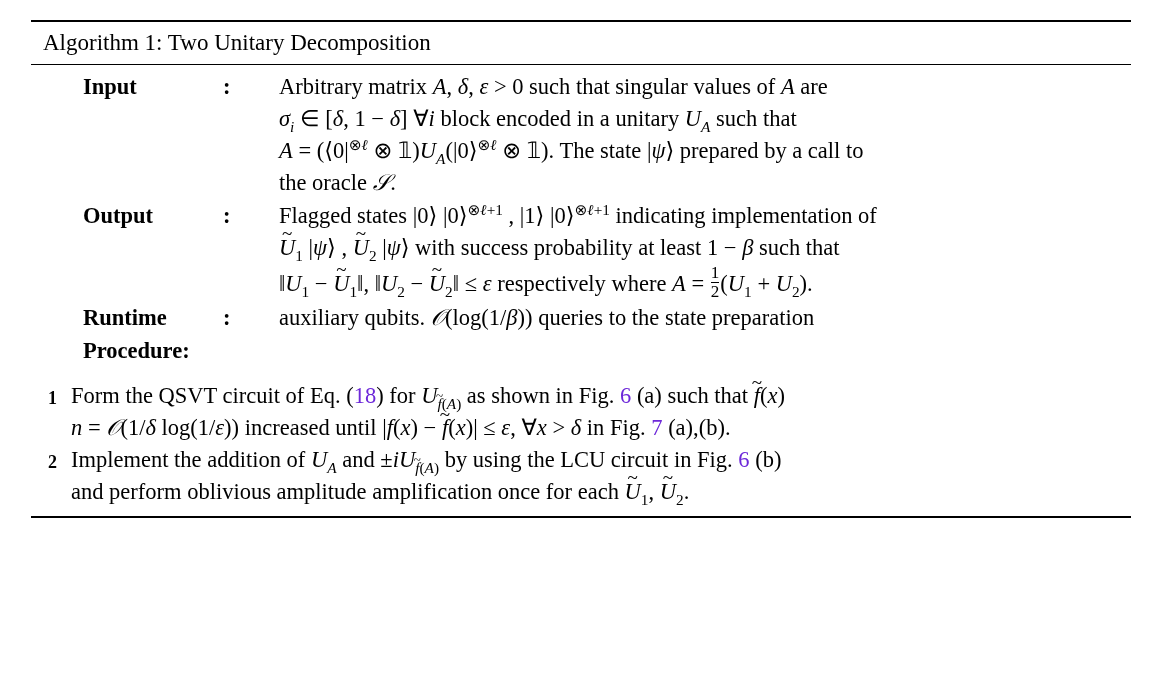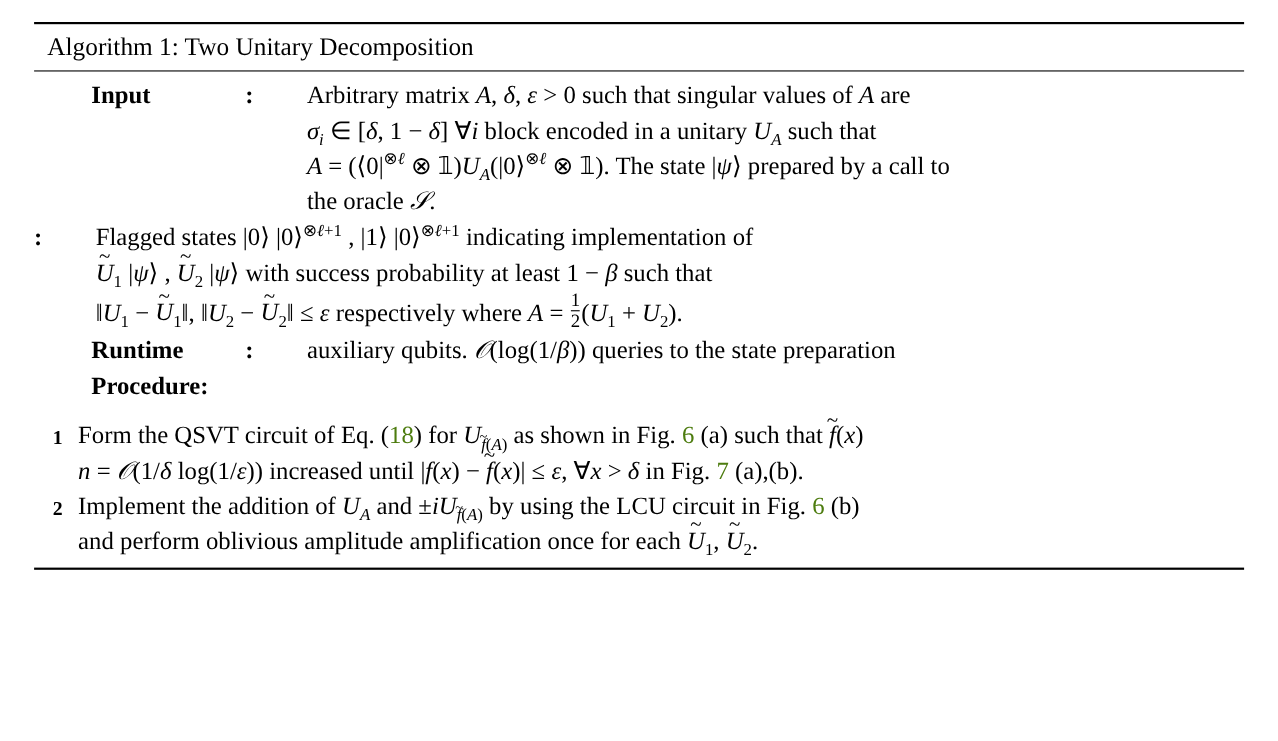--- a/index.html
+++ b/index.html
@@ -90,21 +90,21 @@
   }
   .step-body {
     flex: 1 1 auto;
     padding-left: 14px;
     padding-right: 10px;
   }
   .step-body .ln {
     display: block;
   }
   .ref {
-    color: #4d7c0f;
+    color: #6d28d9;
     font-family: Liberation Serif, serif;
   }
   i, .it { font-style: italic; }
   sup.s { font-size: 0.68em; vertical-align: super; line-height: 0; }
   sub.s { font-size: 0.68em; vertical-align: sub; line-height: 0; }
   .frac {
     display: inline-block;
     vertical-align: -0.32em;
     text-align: center;
     font-size: 0.76em;
@@ -152,20 +152,21 @@
       <div class="kv-colon">:</div>
       <div class="kv-val">
         <span class="ln">Arbitrary matrix <i>A</i>, <i>δ</i>, <i>ε</i> &gt; 0 such that singular values of <i>A</i> are</span>
         <span class="ln"><i>σ</i><sub class="s"><i>i</i></sub> ∈ [<i>δ</i>, 1 − <i>δ</i>] ∀<i>i</i> block encoded in a unitary <i>U</i><sub class="s"><i>A</i></sub> such that</span>
         <span class="ln"><i>A</i> = (⟨0|<sup class="s">⊗<i>ℓ</i></sup> ⊗ 𝟙)<i>U</i><sub class="s"><i>A</i></sub>(|0⟩<sup class="s">⊗<i>ℓ</i></sup> ⊗ 𝟙). The state |<i>ψ</i>⟩ prepared by a call to</span>
         <span class="ln">the oracle <i>𝒮</i>.</span>
       </div>
     </div>
 
     <div class="kv-row">
+      <div class="kv-key">Output</div>
       <div class="kv-colon">:</div>
       <div class="kv-val">
         <span class="ln">Flagged states |0⟩ |0⟩<sup class="s">⊗<i>ℓ</i>+1</sup> , |1⟩ |0⟩<sup class="s">⊗<i>ℓ</i>+1</sup> indicating implementation of</span>
         <span class="ln"><span class="tilde-over"><span class="tl">~</span><i>U</i></span><sub class="s">1</sub> |<i>ψ</i>⟩ , <span class="tilde-over"><span class="tl">~</span><i>U</i></span><sub class="s">2</sub> |<i>ψ</i>⟩ with success probability at least 1 − <i>β</i> such that</span>
         <span class="ln">‖<i>U</i><sub class="s">1</sub> − <span class="tilde-over"><span class="tl">~</span><i>U</i></span><sub class="s">1</sub>‖, ‖<i>U</i><sub class="s">2</sub> − <span class="tilde-over"><span class="tl">~</span><i>U</i></span><sub class="s">2</sub>‖ ≤ <i>ε</i> respectively where <i>A</i> = <span class="frac"><span class="num">1</span><span class="den">2</span></span>(<i>U</i><sub class="s">1</sub> + <i>U</i><sub class="s">2</sub>).</span>
       </div>
     </div>
 
     <div class="kv-row">
       <div class="kv-key">Runtime</div>

